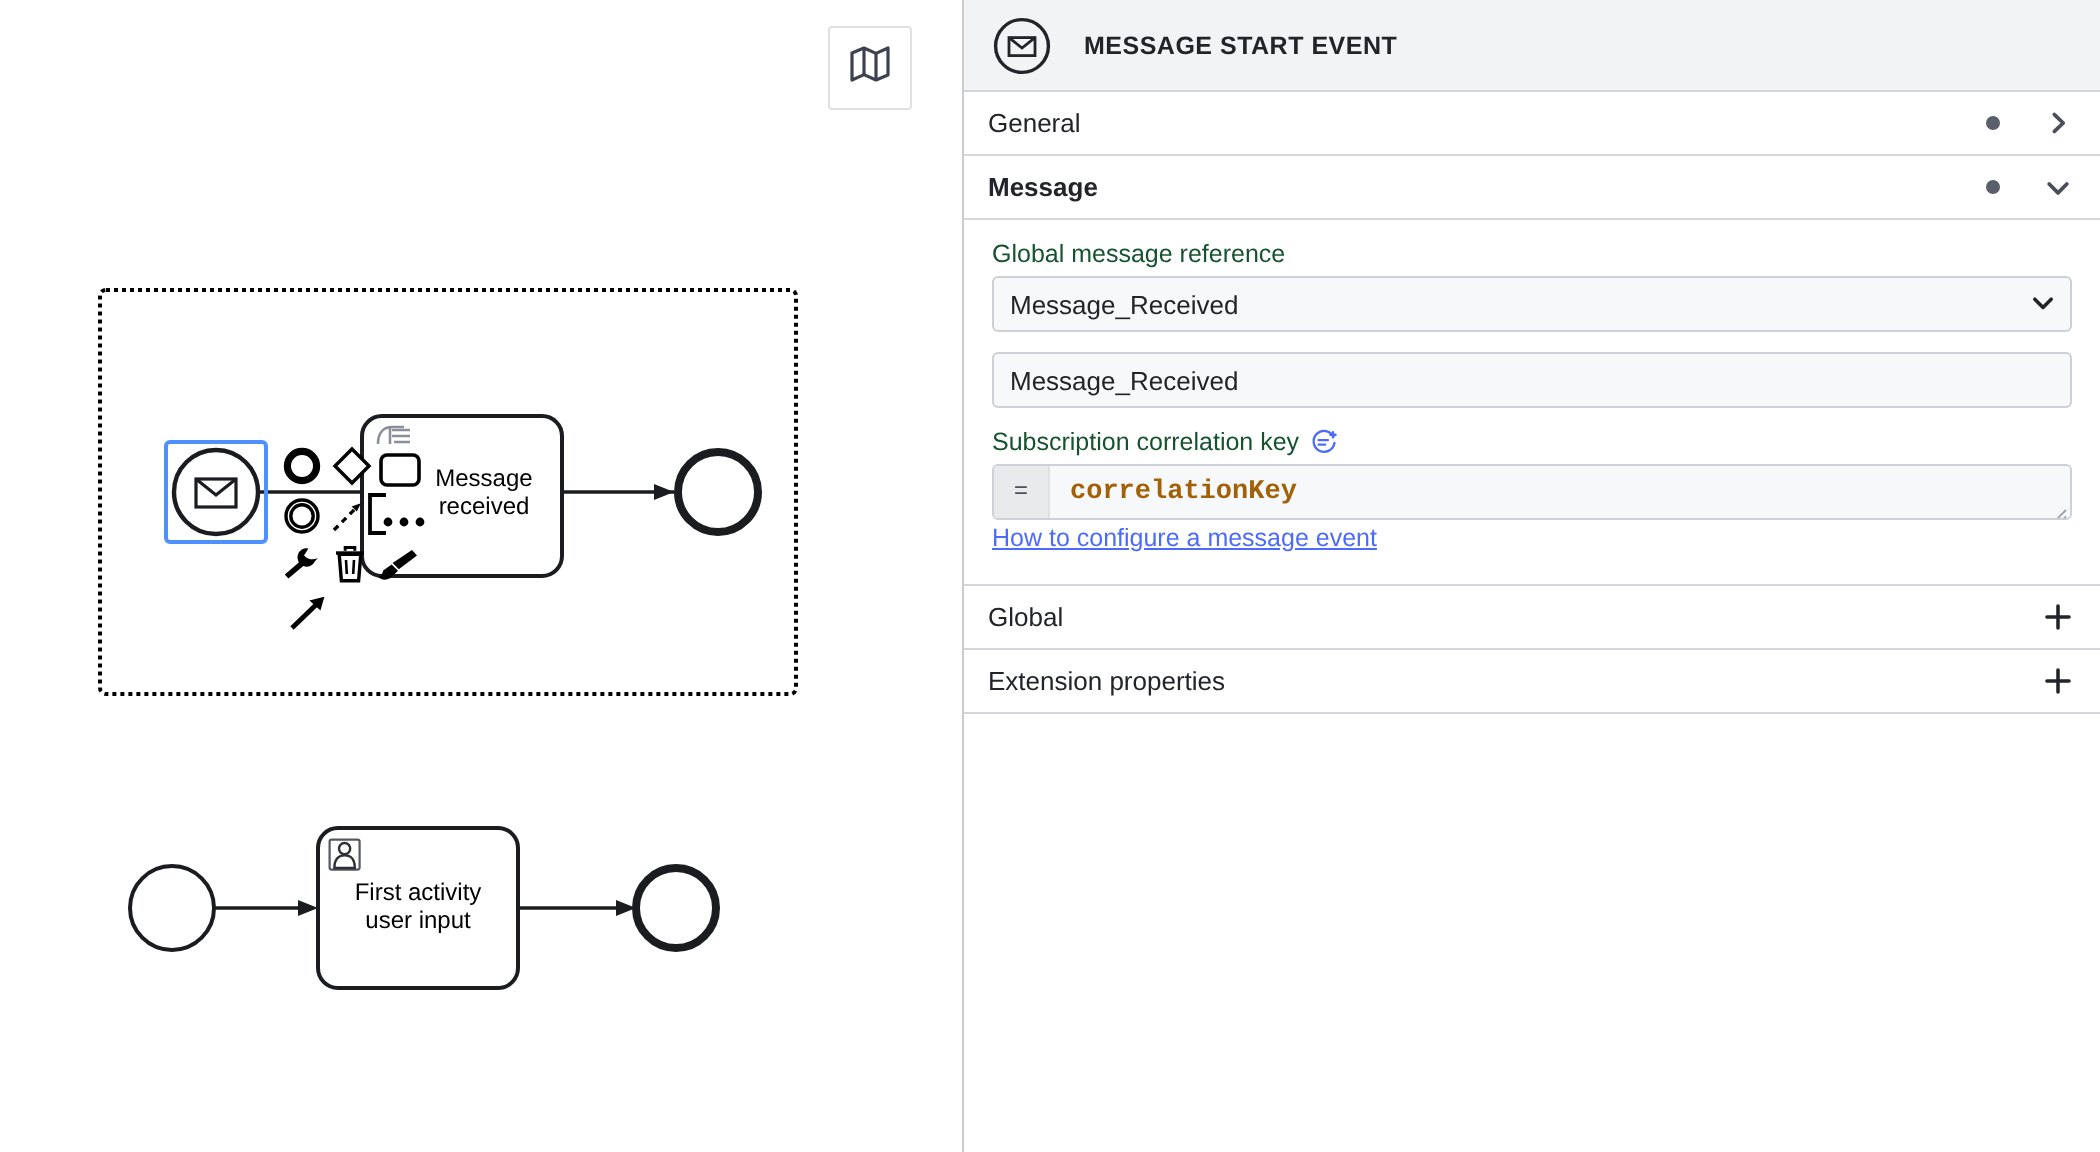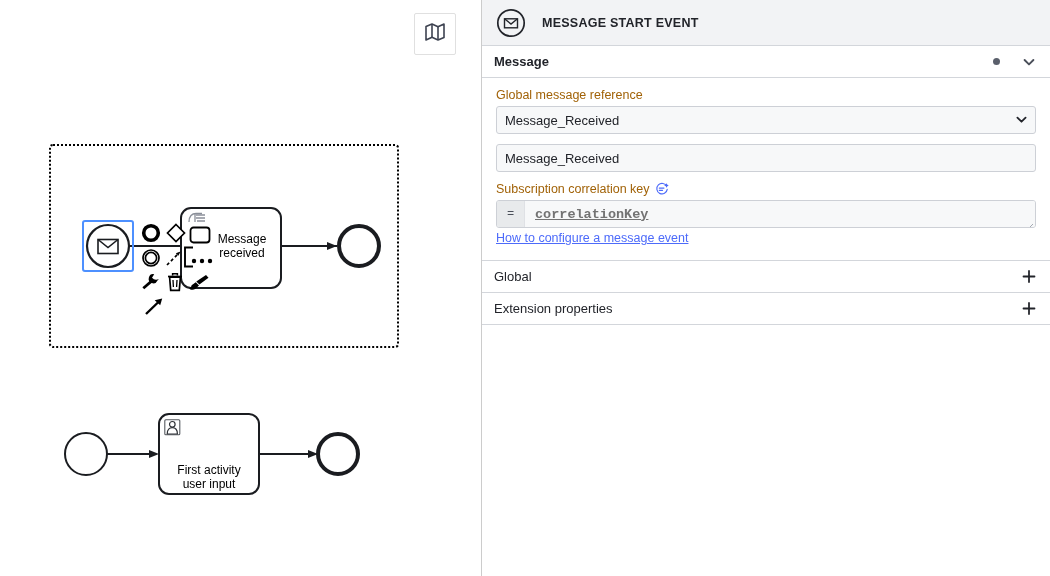--- a/index.html
+++ b/index.html
@@ -134,21 +134,21 @@
     display: flex; align-items: center; justify-content: center;
     flex: 0 0 14px;
   }
 
   .group-body { padding: 10px 14px 14px 14px; border-bottom: 1px solid #d3d6db; }
 
   .field { margin-bottom: 10px; }
   .field:last-child { margin-bottom: 0; }
   .field-label {
     font-size: 12.5px;
-    color: #a16207;
+    color: #14532d;
     margin-bottom: 4px;
     display: flex; align-items: flex-start; gap: 5px;
   }
   .feel-icon { width: 14px; height: 14px; display:inline-flex; align-items:center; justify-content:center; }
 
   .select-wrap { position: relative; }
   select.pf-select {
     width: 100%; height: 28px;
     font-family: "Liberation Sans", sans-serif;
     font-size: 13px;
@@ -195,25 +195,24 @@
     font-family: "Liberation Mono", monospace;
     font-size: 12px;
     color: #4a4f59;
   }
   .feel-editor .feel-code {
     flex: 1 1 auto;
     display: flex; align-items: center;
     padding-left: 10px;
     font-family: "Liberation Mono", monospace;
     font-size: 13.5px;
-    color: #737373;
+    color: #a16207;
     font-weight: bold;
     background: #f7f8f9;
     cursor: text;
-    text-decoration: underline;
   }
   .feel-editor .resize-grip {
     position: absolute; right: 1px; bottom: 1px;
     width: 9px; height: 9px;
     pointer-events: none;
   }
 
   a.help-link {
     display: inline-block;
     margin-top: 2px;
@@ -278,21 +277,21 @@
 
       <path d="M259 454 L311 454" stroke="#1a1c20" stroke-width="1.8" fill="none"></path>
       <path d="M318 454 L308 450 L308 458 Z" fill="#1a1c20"></path>
       <circle cx="338" cy="454" r="20" fill="#ffffff" stroke="#1a1c20" stroke-width="4"></circle>
     </svg>
 
     <div class="sel-box"></div>
 
     <div class="diagram-label" style="left:202px; top:232px; width:80px;">Message
 received</div>
-    <div class="diagram-label" style="left:169px; top:463px; width:80px;">First activity
+    <div class="diagram-label" style="left:169px; top:439px; width:80px;">First activity
 user input</div>
 
     <div class="ctxpad">
 
       <div class="pad-icon" style="left:6px; top:24px;">
         <svg width="20" height="20" viewBox="0 0 20 20">
             <circle cx="10" cy="10" r="7.3" fill="none" stroke="#000" stroke-width="3.6"></circle>
           </svg>
       </div>
 
@@ -375,20 +374,29 @@
       <span class="hdr-icon">
         <svg width="30" height="30" viewBox="0 0 30 30">
           <circle cx="15" cy="15" r="13.2" fill="none" stroke="#22242a" stroke-width="1.7"></circle>
           <rect x="8.5" y="10.8" width="13" height="9" fill="none" stroke="#22242a" stroke-width="1.4"></rect>
           <path d="M8.5 10.8 L15 16 L21.5 10.8" fill="none" stroke="#22242a" stroke-width="1.4"></path>
         </svg>
       </span>
       <span class="hdr-title">MESSAGE START EVENT</span>
     </div>
 
+    <div class="group-header">
+      <span class="g-label">General</span>
+      <span class="g-dot"></span>
+      <span class="g-chev">
+        <svg width="13" height="13" viewBox="0 0 13 13">
+            <path d="M4.2 2.3 L8.6 6.5 L4.2 10.7" fill="none" stroke="#4a4f59" stroke-width="1.9" stroke-linecap="round" stroke-linejoin="round"></path>
+          </svg>
+      </span>
+    </div>
 
 
     <div class="group-header open">
       <span class="g-label">Message</span>
       <span class="g-dot"></span>
       <span class="g-chev">
         <svg width="14" height="14" viewBox="0 0 14 14">
             <path d="M2.6 5 L7 9.4 L11.4 5" fill="none" stroke="#4a4f59" stroke-width="1.9" stroke-linecap="round" stroke-linejoin="round"></path>
           </svg>
       </span>

